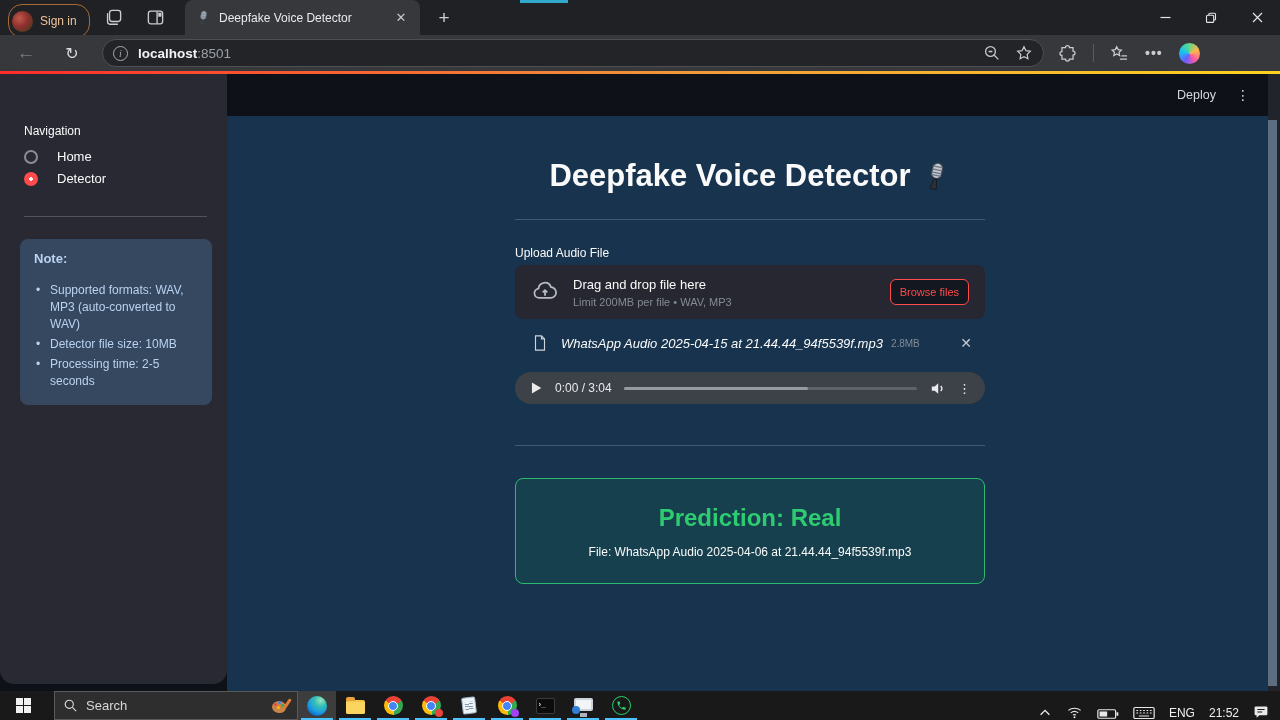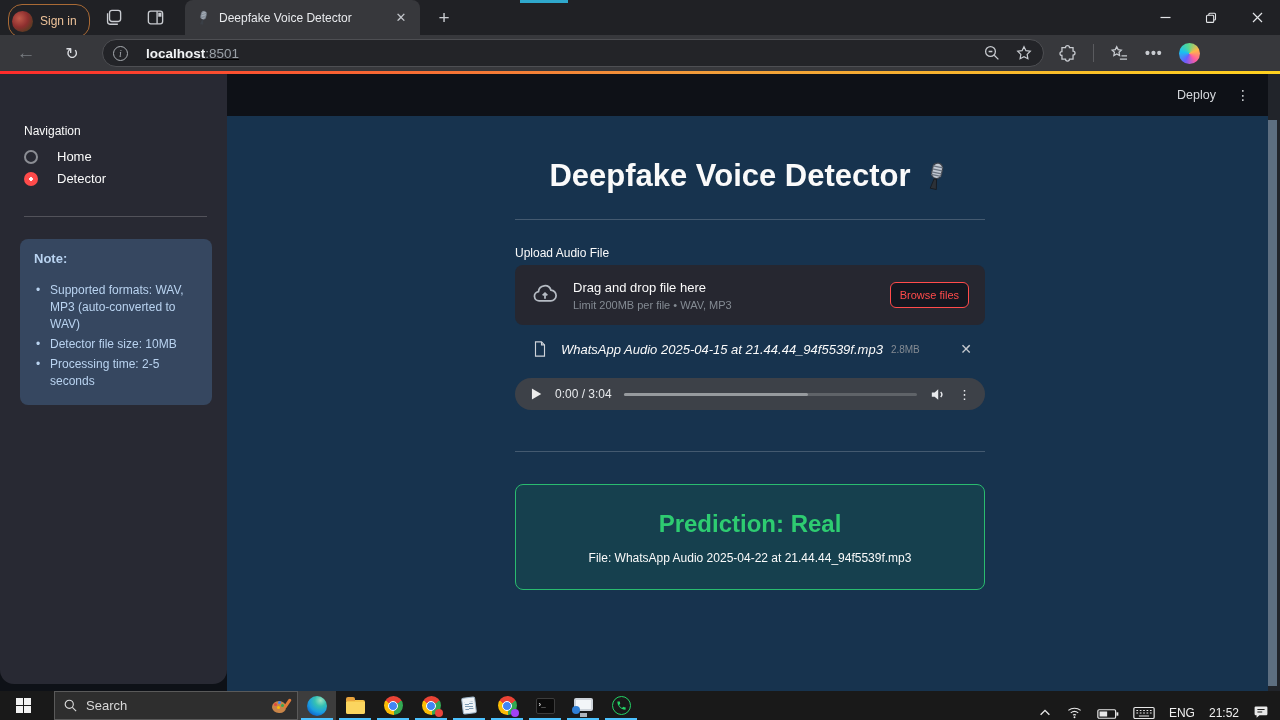--- a/index.html
+++ b/index.html
@@ -28,21 +28,21 @@
   
   .toolbar { position:absolute; left:0; top:35px; width:1280px; height:36px; background:#37383c;
     display:flex; align-items:center; }
   .nav-btn { width:28px; height:28px; display:flex; align-items:center; justify-content:center; border-radius:50%; cursor:pointer; }
   .back { margin-left:12px; color:#797d82; font-size:19px; }
   .refresh { margin-left:18px; color:#dadce0; font-size:16px; font-family:"DejaVu Sans",sans-serif; }
   .addressbar { margin-left:16px; width:942px; height:28px; background:#232428; border:1px solid #4e4f53;
     border-radius:14px; display:flex; align-items:center; padding:0 10px; }
   .info-circle { width:15px; height:15px; border:1.2px solid #a7abb0; border-radius:50%; color:#a7abb0;
     font-size:10px; font-style:italic; font-family:"Liberation Serif",serif; display:flex; align-items:center; justify-content:center; }
-  .url { margin-left:18px; font-size:13.5px;text-decoration:underline; }
+  .url { margin-left:10px; font-size:13.5px; }
   .url .host { color:#f1f3f4; font-weight:bold; }
   .url .port { color:#9aa0a6; }
   .addr-spacer { flex:1; }
   .addr-icon { width:18px; height:18px; margin-left:14px; color:#c8cbd0; cursor:pointer; }
   .toolbar-right { display:flex; align-items:center; margin-left:14px; gap:16px; }
   .tb-right-icon { width:19px; height:19px; color:#c8cbd0; cursor:pointer; }
   .tb-divider { width:1px; height:18px; background:#5a5b5f; }
   .ellipsis { color:#c8cbd0; font-size:14px; font-weight:bold; letter-spacing:1px; cursor:pointer; }
   .copilot { width:21px; height:21px; border-radius:50%; cursor:pointer;
     background:conic-gradient(from 210deg, #6a5cff, #18c2f0, #59d98c, #ffb648, #ff5ca0, #6a5cff); }
@@ -56,21 +56,21 @@
   .deploy { color:#d6d9dd; font-size:12.5px; cursor:pointer; }
   .kebab { color:#cfd2d6; font-size:14px; cursor:pointer; font-family:"DejaVu Sans",sans-serif; }
 
   .main { position:absolute; left:227px; top:42px; right:12px; bottom:0; background:#17334e; }
   .content { position:absolute; left:288px; top:0; width:470px; }
   .page-title { margin-top:42px; text-align:center; color:#fafafa; font-size:31px; font-weight:bold;
     display:flex; align-items:center; justify-content:center; gap:10px; }
   .mic-emoji { width:30px; height:30px; }
   .hr { border:none; border-top:1px solid rgba(250,250,250,0.2); margin-top:25px; }
   .upload-label { margin-top:26px; color:#fafafa; font-size:12px; }
-  .dropzone { margin-top:5px; height:60px; background:#262730; border-radius:8px; display:flex;
+  .dropzone { margin-top:5px; height:54px; background:#262730; border-radius:8px; display:flex;
     align-items:center; padding:8px 16px; cursor:pointer; }
   .cloud-icon { width:28px; height:28px; color:#b6bcc4; flex:none; }
   .dz-text { margin-left:14px; display:flex; flex-direction:column; gap:4px; }
   .dz-line1 { color:#fafafa; font-size:13px; }
   .dz-line2 { color:#848b93; font-size:11px; }
   .dz-spacer { flex:1; }
   .browse-btn { height:26px; padding:0 9px; background:#131720; border:1px solid #ff4b4b; border-radius:6px;
     color:#ff4b4b; font-size:11px; display:flex; align-items:center; cursor:pointer; white-space:nowrap; }
   .file-row { margin-top:12px; height:24px; display:flex; align-items:center; padding:0 8px 0 16px; }
   .doc-icon { width:18px; height:18px; color:#cfd4da; flex:none; }
@@ -306,21 +306,21 @@
             <path d="M4 9v6h4l5 4.5v-15L8 9H4z" fill="currentColor"></path>
             <path d="M16.5 8.5a5 5 0 0 1 0 7" stroke="currentColor" stroke-width="2" fill="none"></path>
           </svg>
           <span class="player-kebab">⋮</span>
         </div>
 
         <hr class="hr hr2">
 
         <div class="prediction">
           <div class="pred-title">Prediction: Real</div>
-          <div class="pred-file">File: WhatsApp Audio 2025-04-22 at 21.44.44_94f5539f.mp3</div>
+          <div class="pred-file">File: WhatsApp Audio 2025-04-06 at 21.44.44_94f5539f.mp3</div>
         </div>
       </div>
     </div>
 
     <div class="sidebar">
       <div class="nav-label">Navigation</div>
       <div class="radio-group">
         <div class="radio-row">
           <span class="radio-circle"></span>
           <span class="radio-label">Home</span>

